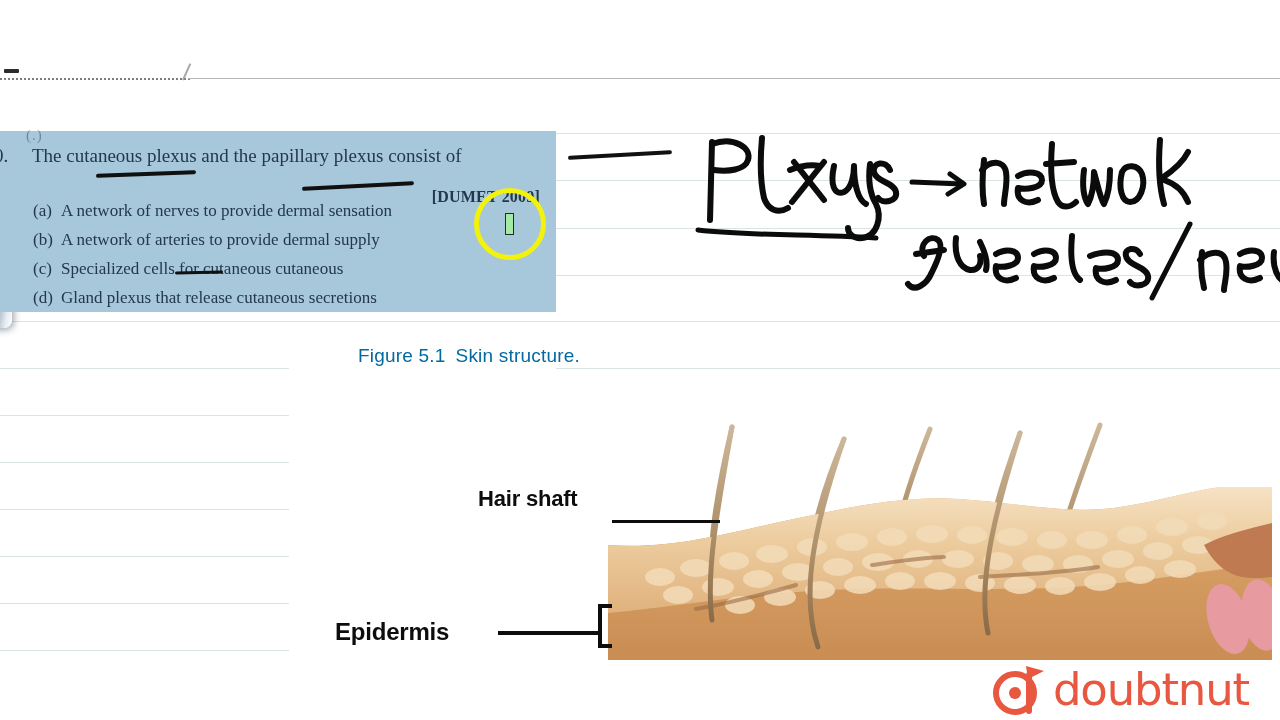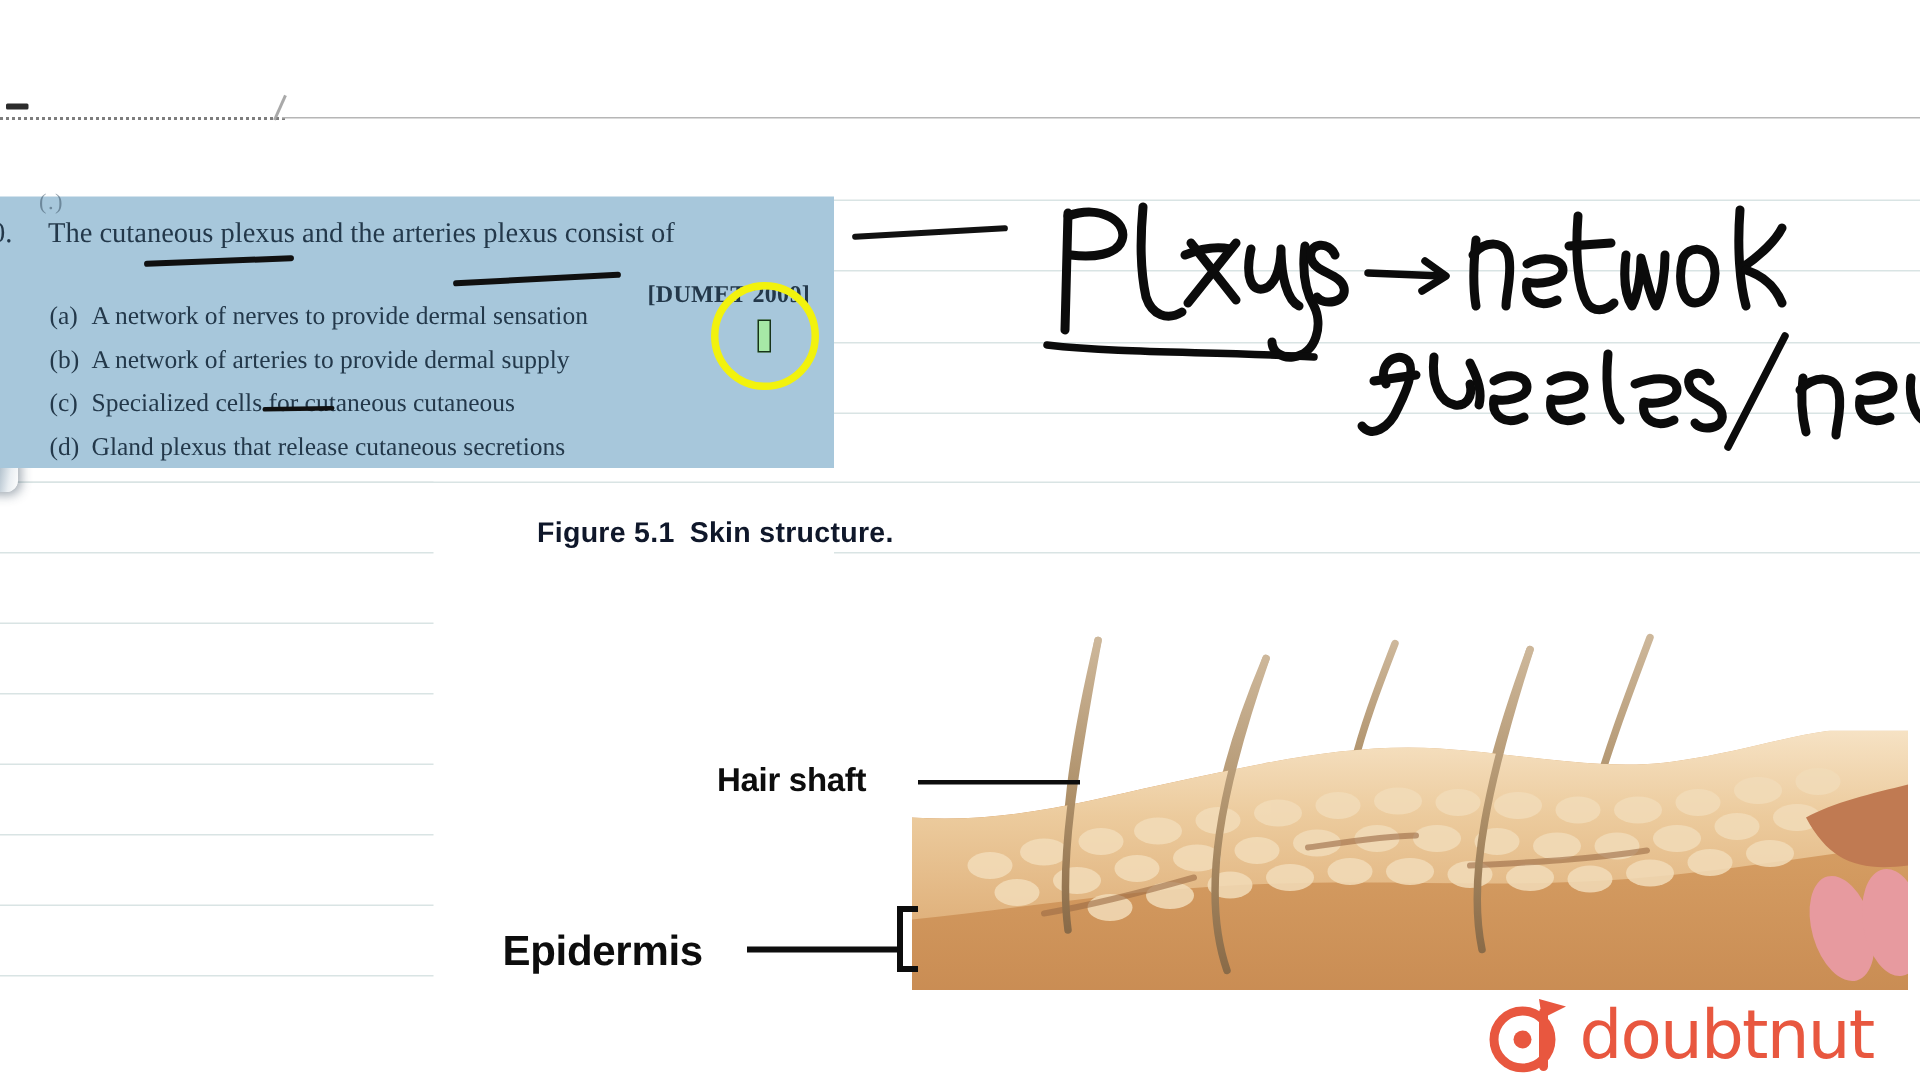--- a/index.html
+++ b/index.html
@@ -211,22 +211,22 @@
     stroke-linejoin: round;
   }
 
   
   .fig-caption {
     position: absolute;
     left: 358px;
     top: 345px;
     font-family: "Liberation Sans", sans-serif;
     font-size: 19px;
-    font-weight: bold;
-    color: #0f172a;
+    font-weight: normal;
+    color: #0369a1;
     letter-spacing: .2px;
   }
   .fig-caption .gap { display: inline-block; width: 10px; }
 
   
   .diagram {
     position: absolute;
     left: 600px;
     top: 395px;
     width: 680px;
@@ -236,28 +236,28 @@
 
   
   .dlabel {
     position: absolute;
     font-family: "Liberation Sans", sans-serif;
     font-weight: bold;
     color: #0d0d0d;
   }
   .lbl-hair {
     left: 478px;
-    top: 507px;
+    top: 486px;
     font-size: 22px;
     letter-spacing: -.2px;
   }
   .lbl-epi {
     left: 335px;
     top: 618px;
-    font-size: 28px;
+    font-size: 24px;
     letter-spacing: -.2px;
   }
   .leader {
     position: absolute;
     background: #0d0d0d;
   }
   .leader-hair { left: 612px; top: 520px; width: 108px; height: 3px; }
   .leader-epi  { left: 498px; top: 631px; width: 104px; height: 4px; }
   .bracket-epi {
     position: absolute;
@@ -326,21 +326,21 @@
   <div class="top-solid"></div>
 
   <div class="drawer-edge"></div>
 
   <div class="q-card">
 
     <div class="q-clip-top">(.)</div>
 
     <div class="q-num">0.</div>
 
-    <div class="q-stem">The cutaneous plexus and the arteries plexus consist of</div>
+    <div class="q-stem">The cutaneous plexus and the papillary plexus consist of</div>
 
     <div class="q-src">[DUMET 2009]</div>
 
     <div class="opt opt-a">
       <span class="lbl">(a)</span>
       <span class="txt">A network of nerves to provide dermal sensation</span>
     </div>
     <div class="opt opt-b">
       <span class="lbl">(b)</span>
       <span class="txt">A network of arteries to provide dermal supply</span>

